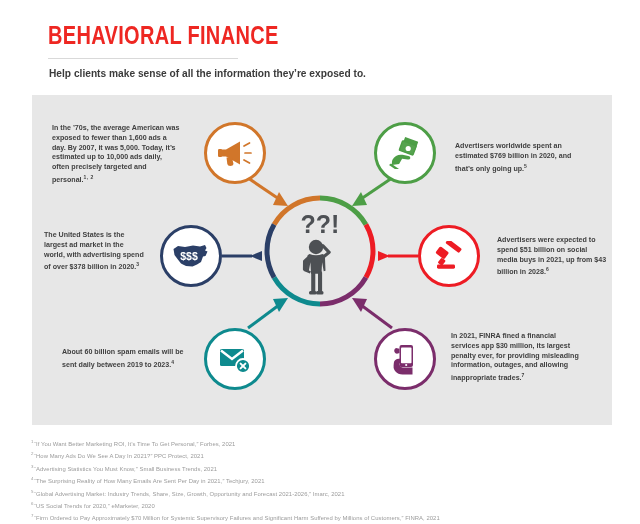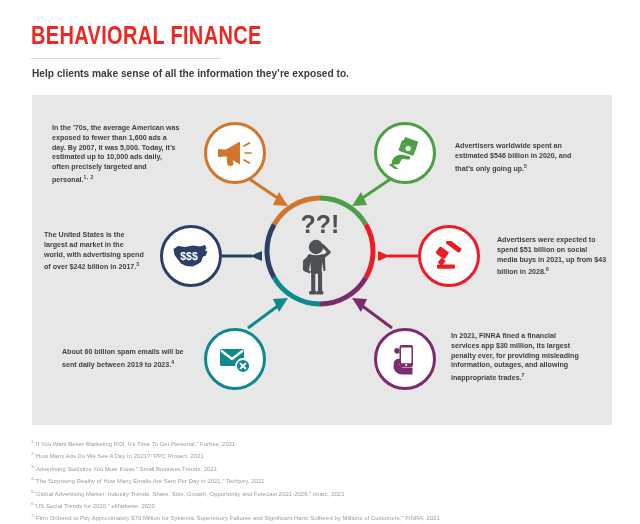--- a/index.html
+++ b/index.html
@@ -5,21 +5,21 @@
   html,body{margin:0;padding:0;}
   body{
     width:640px;height:524px;
     background:#ffffff;
     font-family:"Liberation Sans", sans-serif;
     color:#3f3f3f;
     overflow:hidden;
     position:relative;
   }
   
-  .header{position:absolute;left:31px;top:22px;width:580px;}
+  .header{position:absolute;left:48px;top:22px;width:580px;}
   .title{
     font-family:"Liberation Sans", sans-serif;
     font-size:25px;line-height:27px;
     font-weight:bold;letter-spacing:0.4px;
     color:#ee2722;
     transform:scaleX(0.80);
     transform-origin:left center;
     white-space:nowrap;
     margin:0;
   }
@@ -215,25 +215,25 @@
       <path d="M3 20 q-1.5 5 1.5 8.5 q2.5 3 7 3 l10 0 0 -7 -9.5 0 q-3 0 -4 -4.5 z"></path>
     </g>
   </svg>
 </div>
 
 <div class="callout" style="left:52px;top:124px;width:128px;">
   <span>In the ’70s, the average American was exposed to fewer than 1,600 ads a day. By 2007, it was 5,000. Today, it’s estimated up to 10,000 ads daily, often precisely targeted and personal.</span><sup>1, 2</sup>
 </div>
 
 <div class="callout" style="left:455px;top:142px;width:130px;">
-  <span>Advertisers worldwide spent an estimated $546 billion in 2020, and that’s only going up.</span><sup>5</sup>
+  <span>Advertisers worldwide spent an estimated $769 billion in 2020, and that’s only going up.</span><sup>5</sup>
 </div>
 
 <div class="callout" style="left:44px;top:231px;width:100px;">
-  <span>The United States is the largest ad market in the world, with advertising spend of over $242 billion in 2017.</span><sup>3</sup>
+  <span>The United States is the largest ad market in the world, with advertising spend of over $378 billion in 2020.</span><sup>3</sup>
 </div>
 
 <div class="callout" style="left:497px;top:236px;width:110px;">
   <span>Advertisers were expected to spend $51 billion on social media buys in 2021, up from $43 billion in 2028.</span><sup>6</sup>
 </div>
 
 <div class="callout" style="left:62px;top:348px;width:125px;">
   <span>About 60 billion spam emails will be sent daily between 2019 to 2023.</span><sup>4</sup>
 </div>
 

